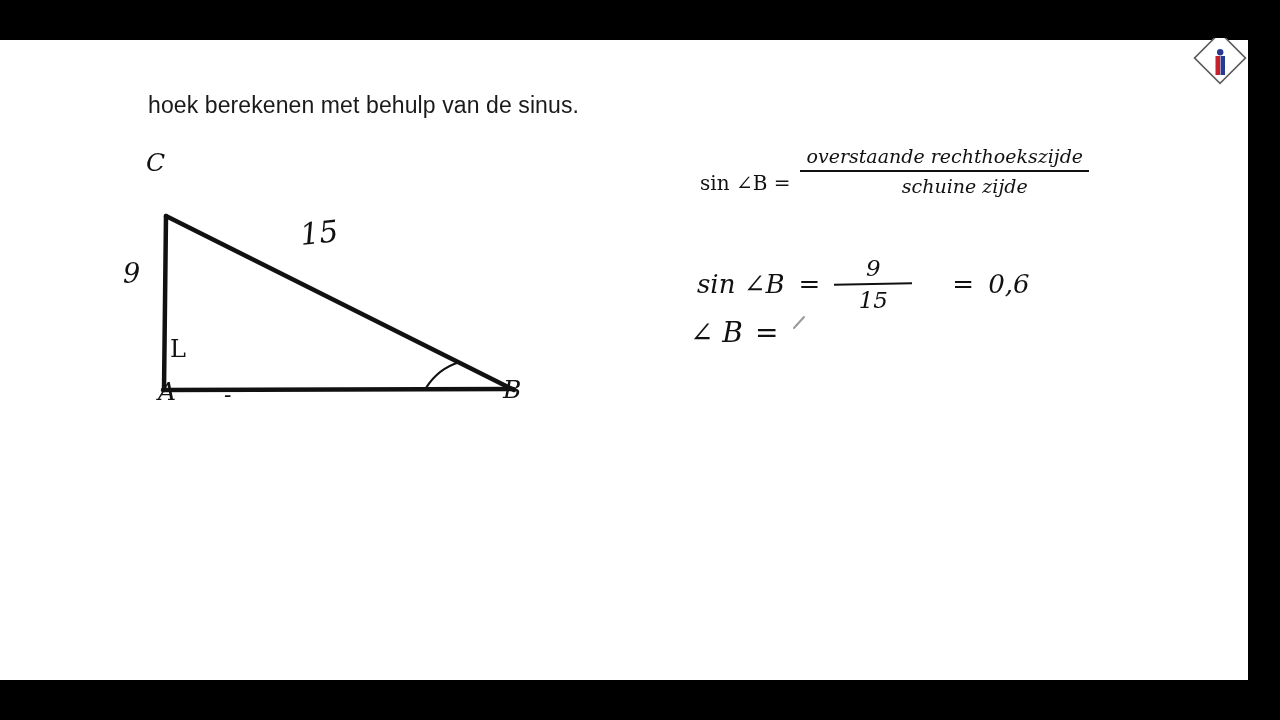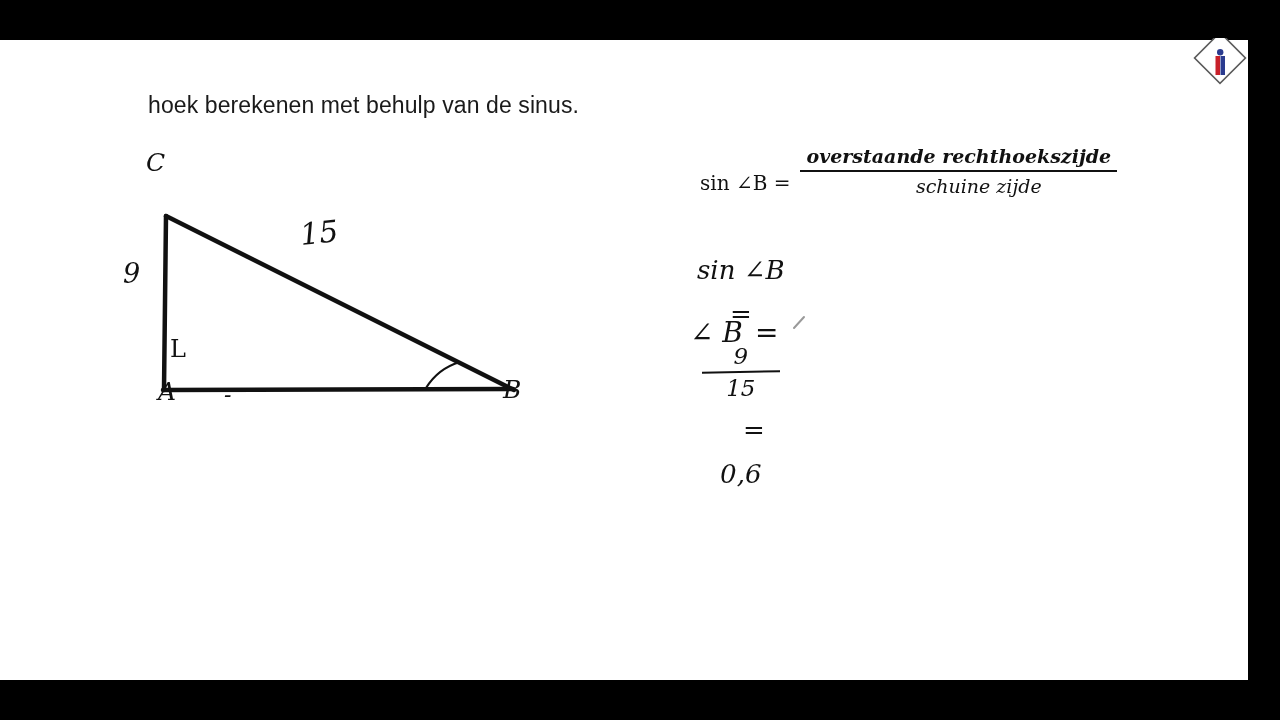--- a/index.html
+++ b/index.html
@@ -99,42 +99,40 @@
   #formula-printed .frac {
     display: inline-flex;
     flex-direction: column;
     align-items: center;
     font-style: italic;
     font-size: 19px;
   }
   #formula-printed .frac .num {
     padding: 0 6px 3px 6px;
     white-space: nowrap;
-    font-weight: bold;
   }
   #formula-printed .frac .bar-line {
     width: 100%;
     height: 1.5px;
     background: #111;
   }
   #formula-printed .frac .den {
     padding: 3px 6px 0 6px;
     white-space: nowrap;
     margin-left: 40px;
   }
 
   
   #hand-line1 {
     position: absolute;
     left: 697px;
     top: 255px;
     display: flex;
     align-items: center;
     gap: 14px;
-    flex-direction: column;
   }
   .hw {
     font-family: "DejaVu Serif", serif;
     font-style: italic;
     color: #111111;
     font-size: 26px;
   }
   #hand-line1 .frac2 {
     display: inline-flex;
     flex-direction: column;

